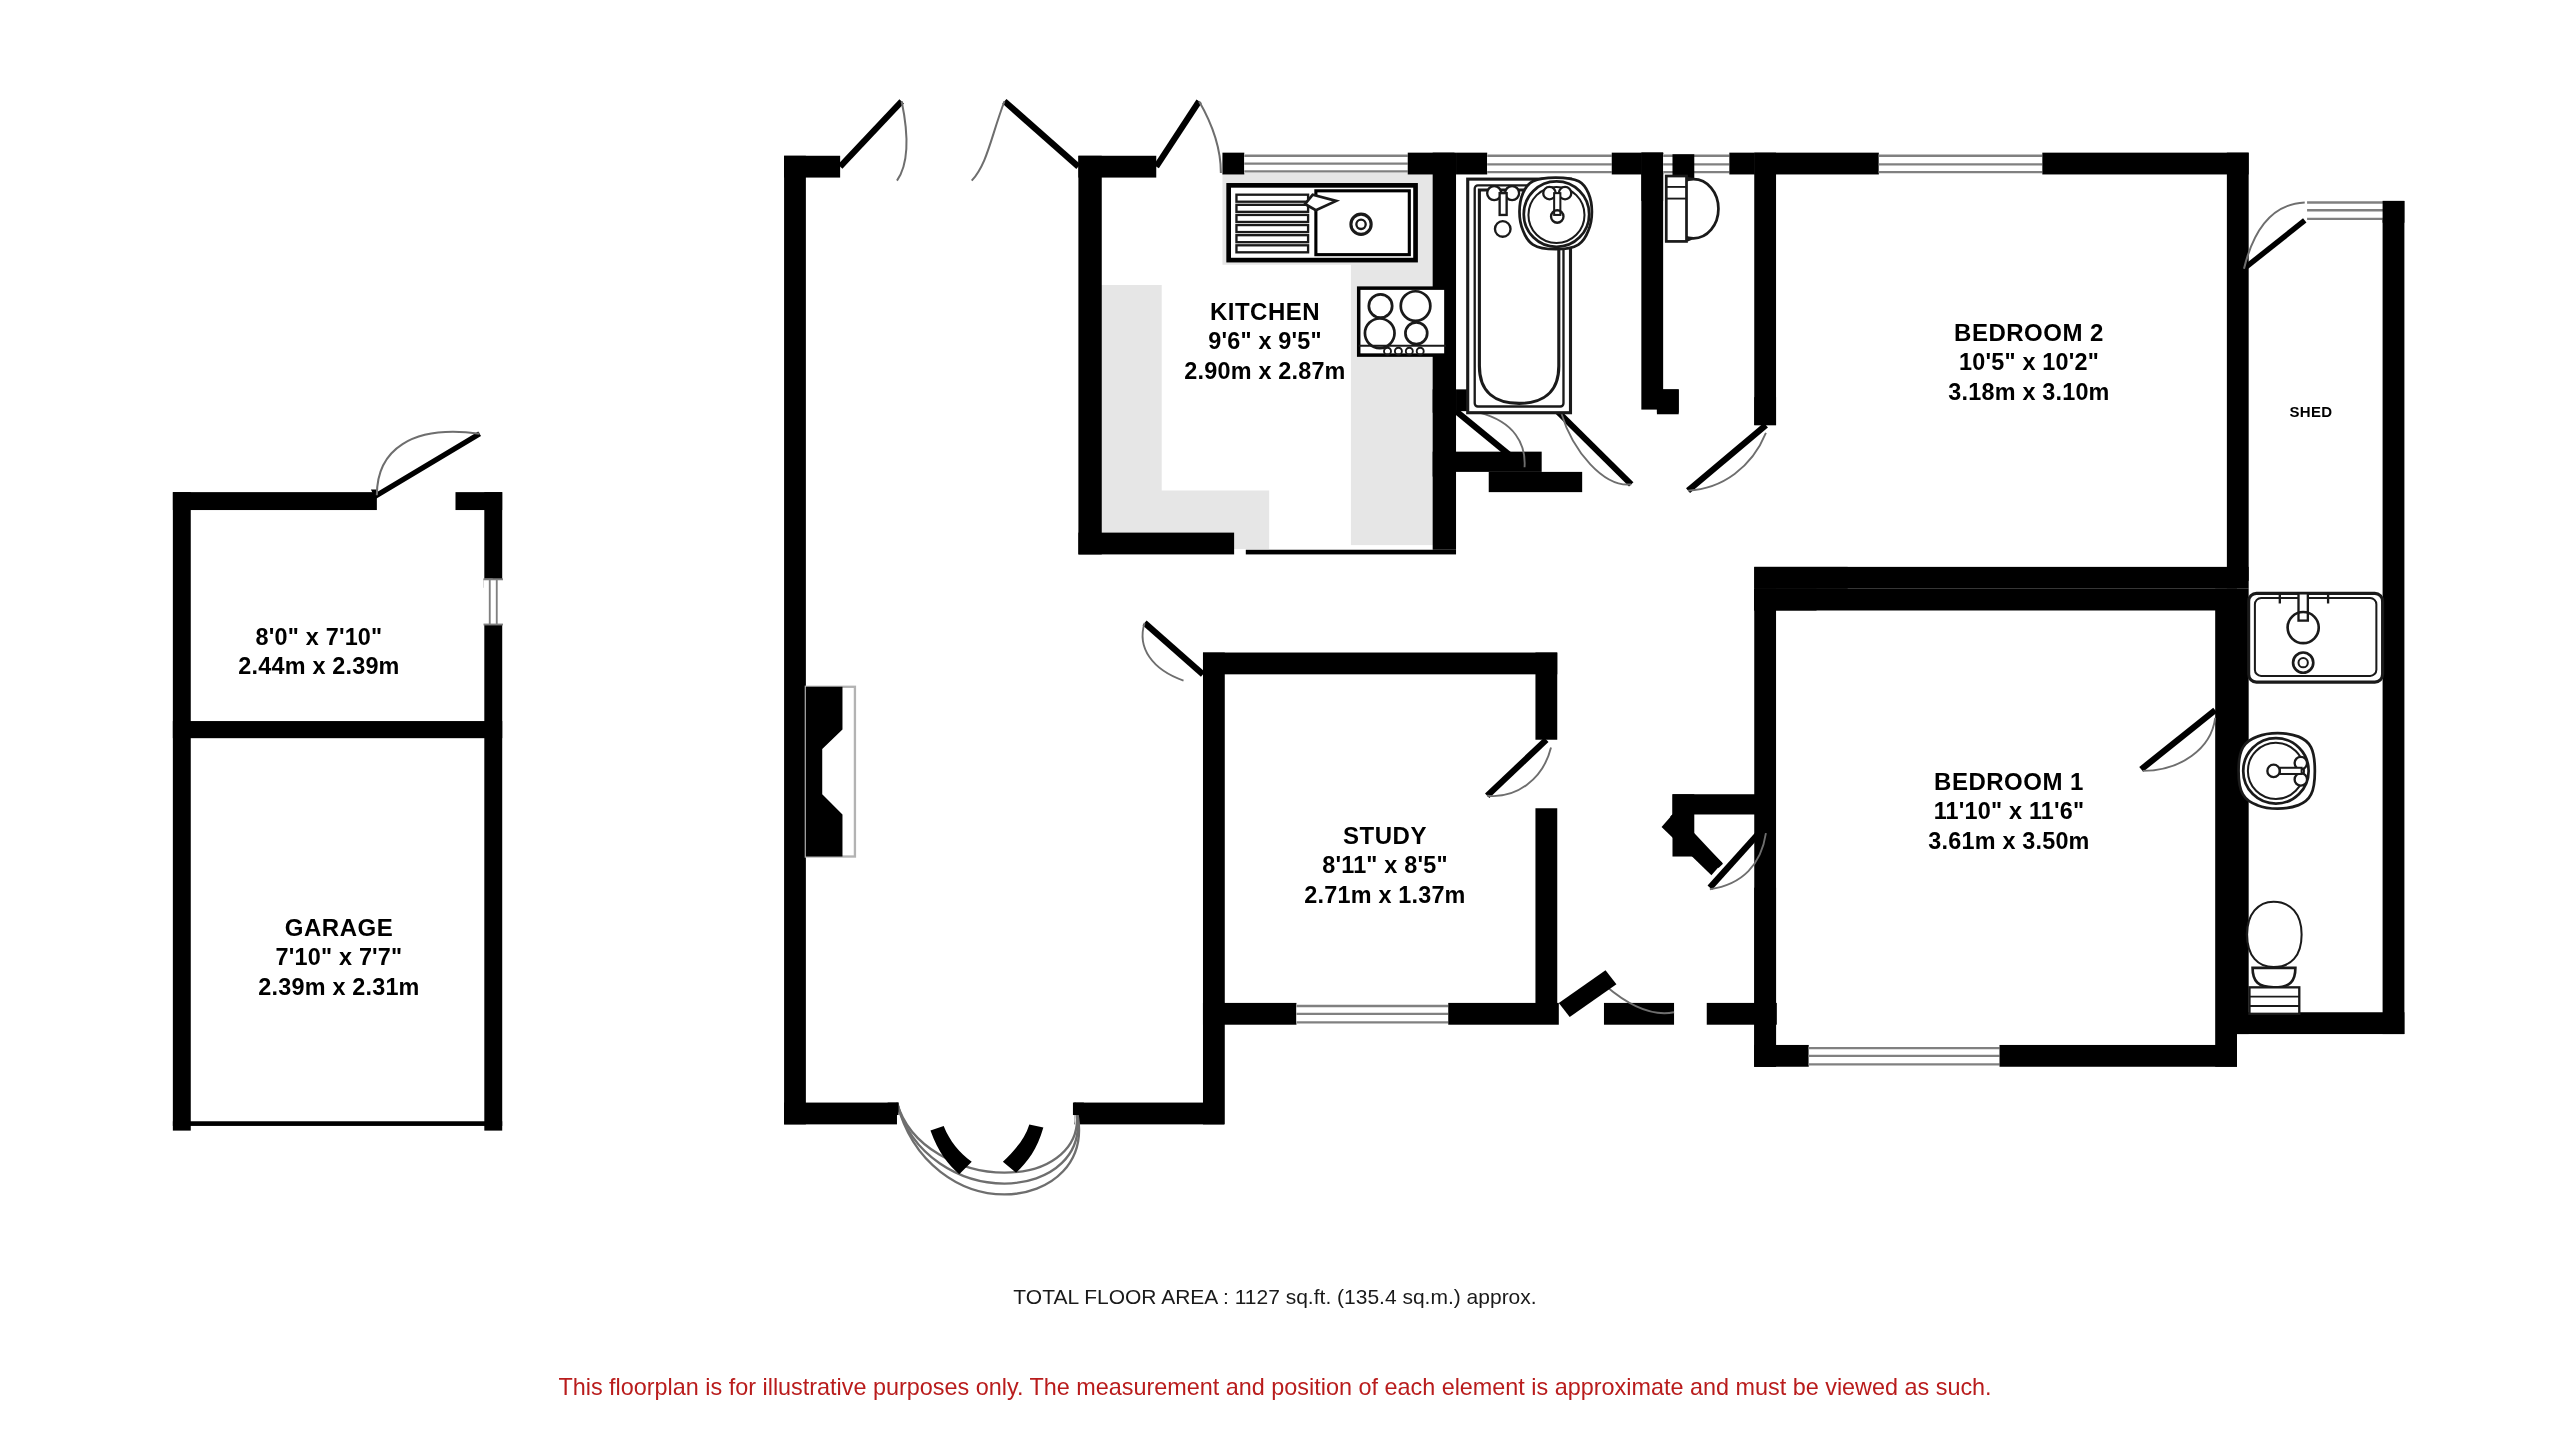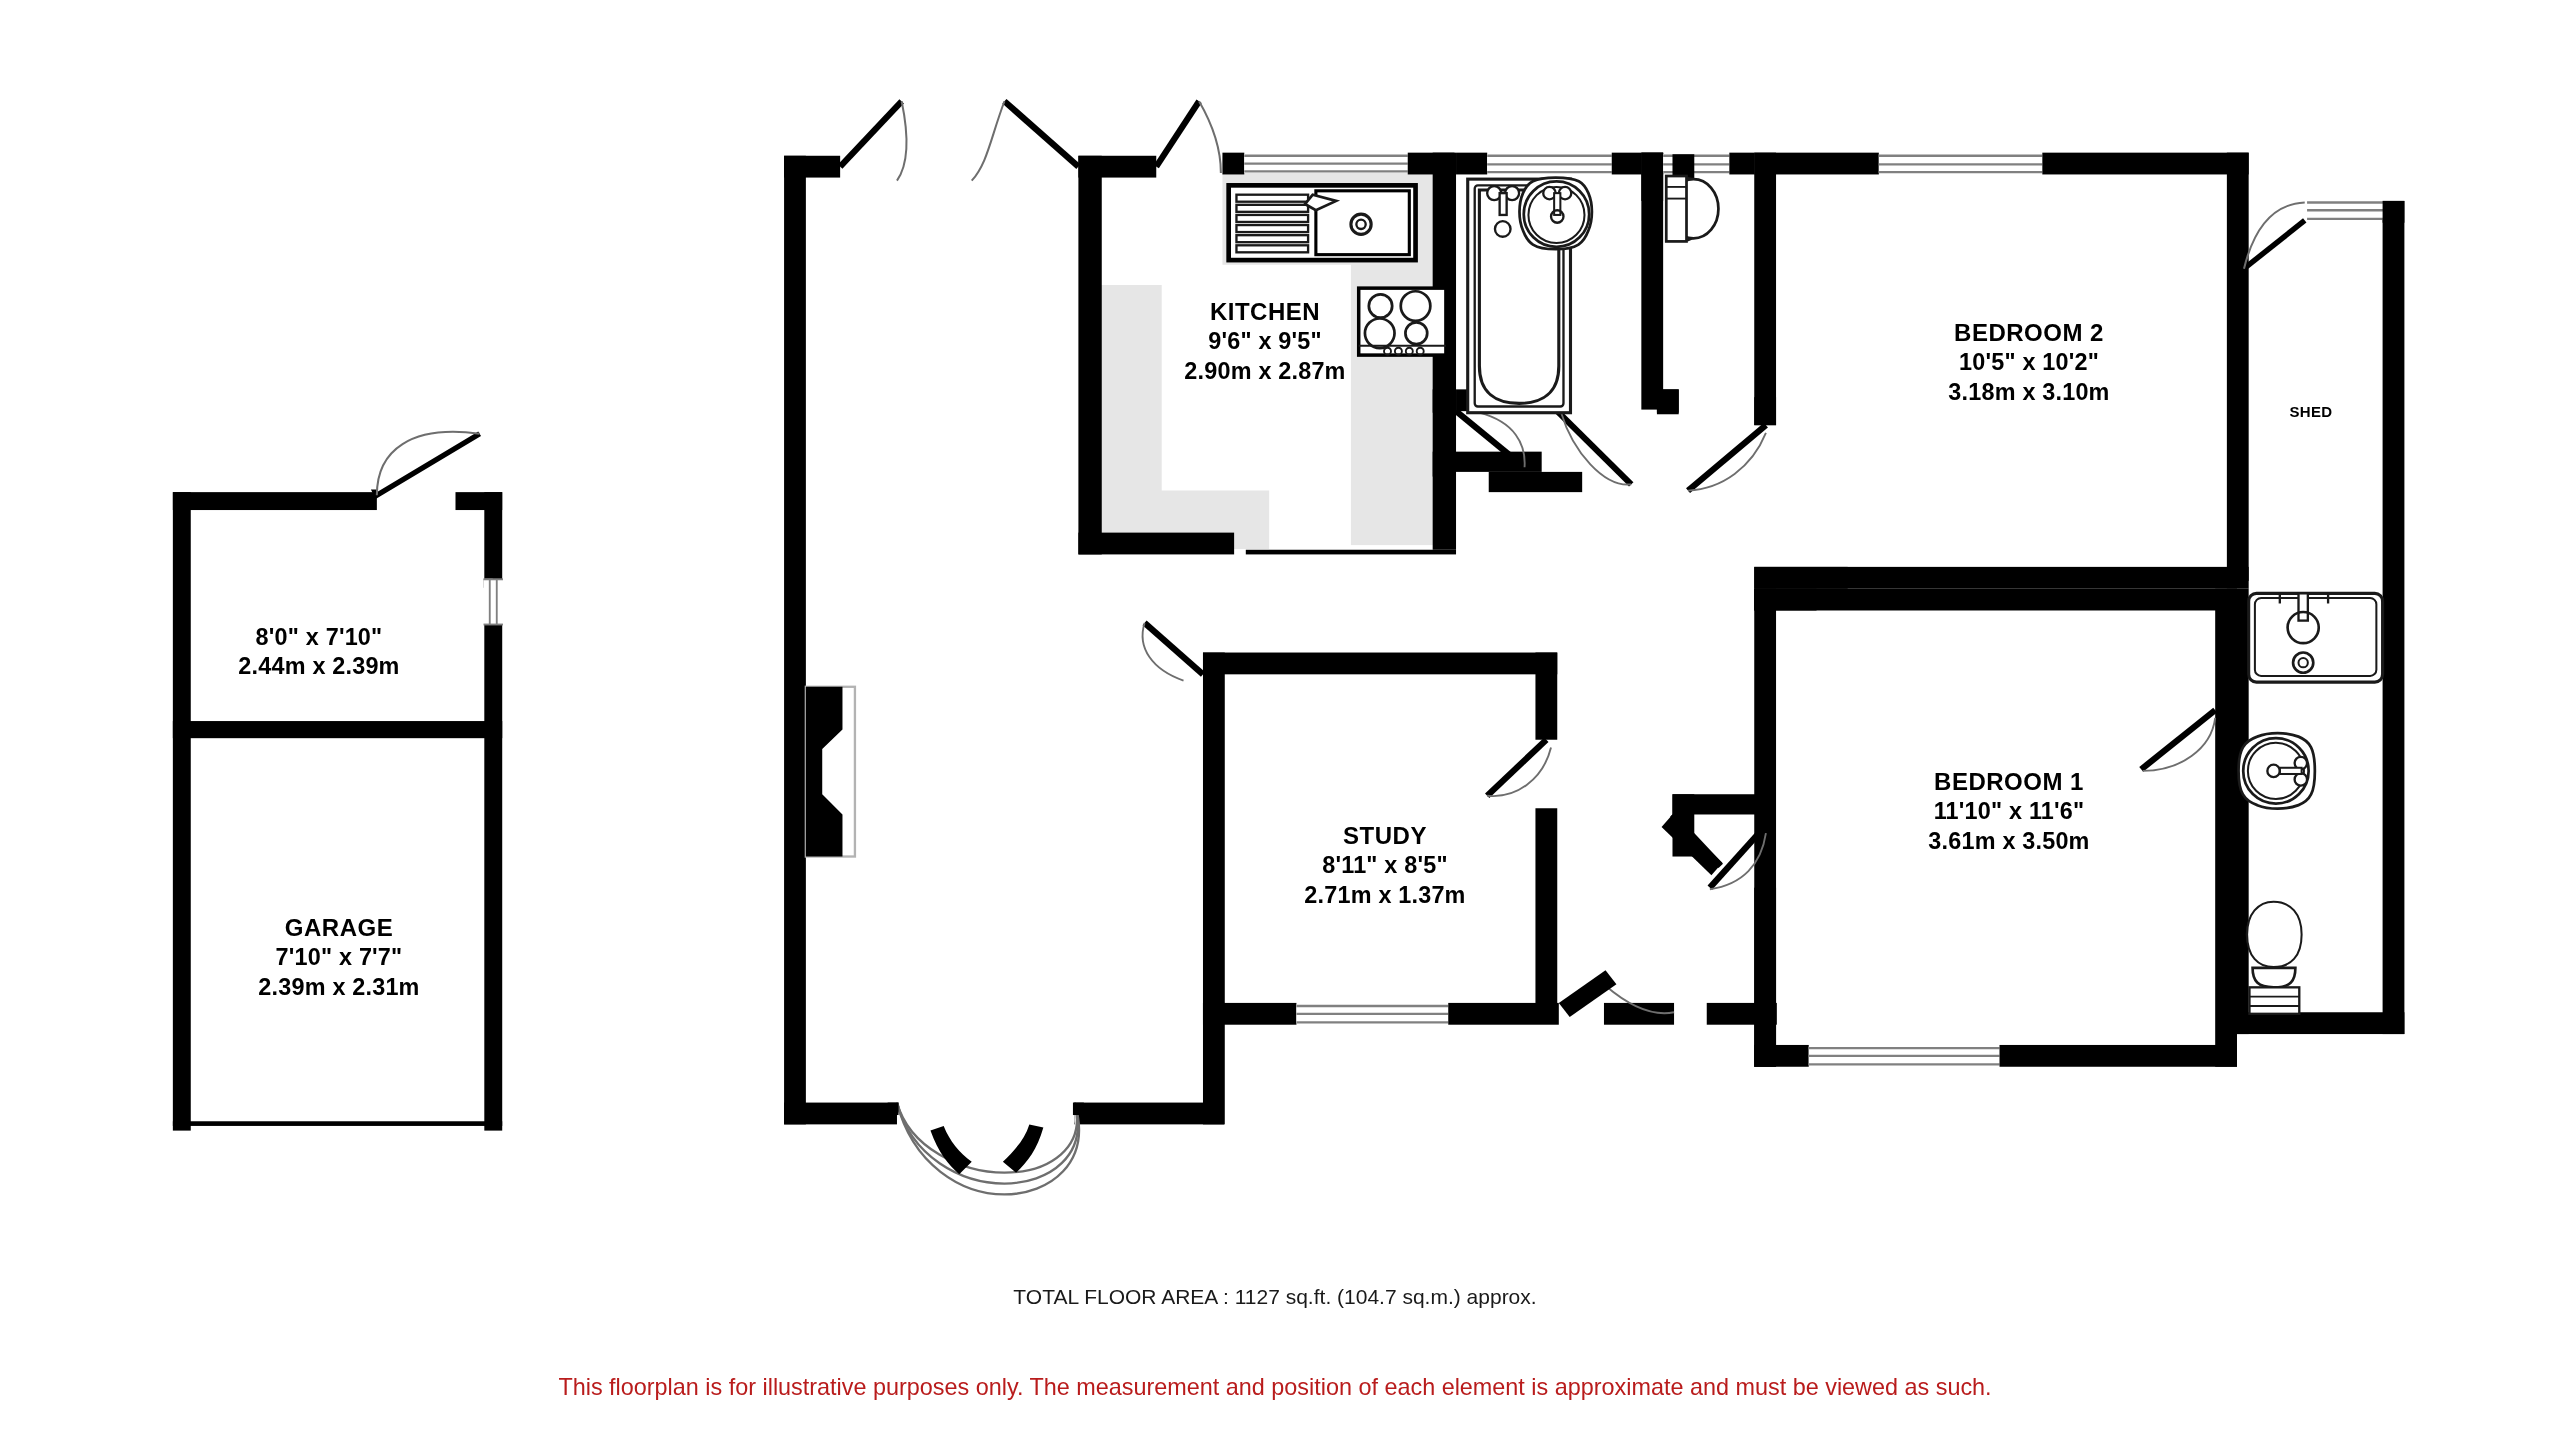--- a/index.html
+++ b/index.html
@@ -481,17 +481,17 @@
   <div class="lbl" style="left:319px; top:913px;margin-left:20px;">
     <span class="room-name">GARAGE</span>
     <span class="dim-imp">7'10"  x 7'7"</span>
     <span class="dim-met">2.39m  x 2.31m</span>
   </div>
 
   <div class="lbl small" style="left:2311px; top:403px;">
     <span class="room-name">SHED</span>
   </div>
 
-  <div id="total-area">TOTAL FLOOR AREA : 1127 sq.ft. (104.7 sq.m.) approx.</div>
+  <div id="total-area">TOTAL FLOOR AREA : 1127 sq.ft. (135.4 sq.m.) approx.</div>
   <div id="disclaimer">This floorplan is for illustrative purposes only. The measurement and position of each element is approximate and must be viewed as such.</div>
 
 </div>
 
 
 </body></html>

